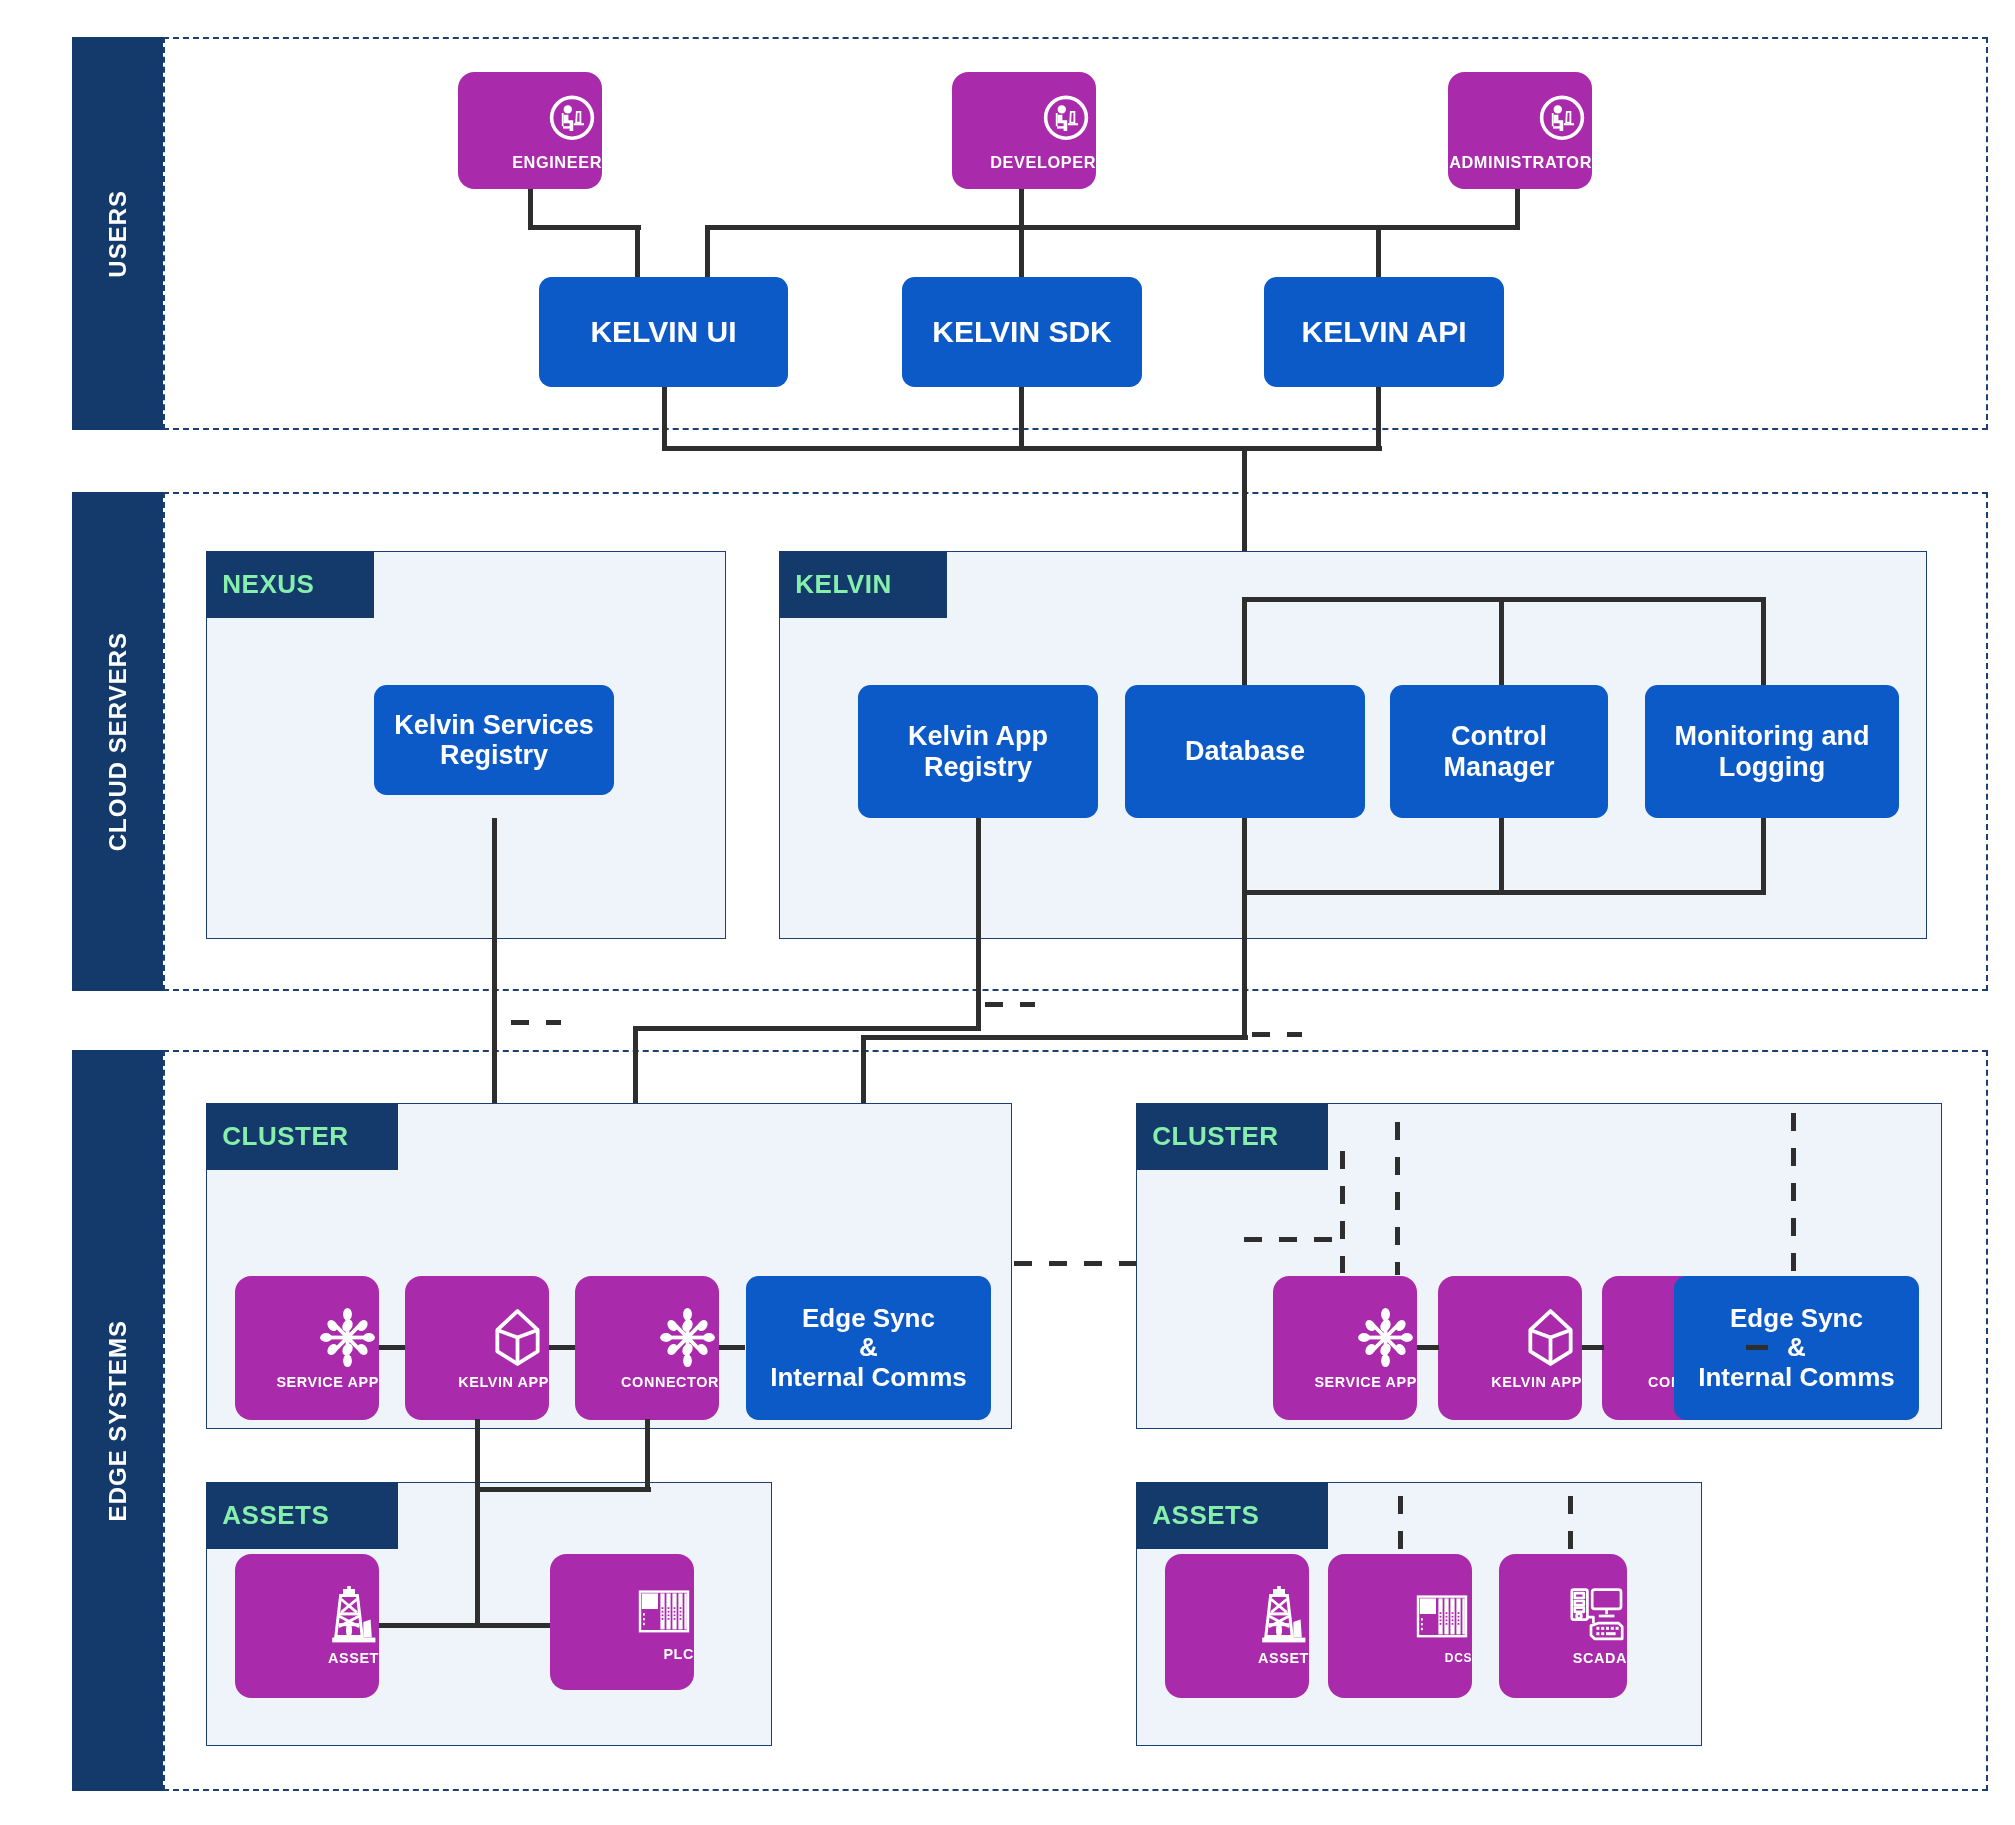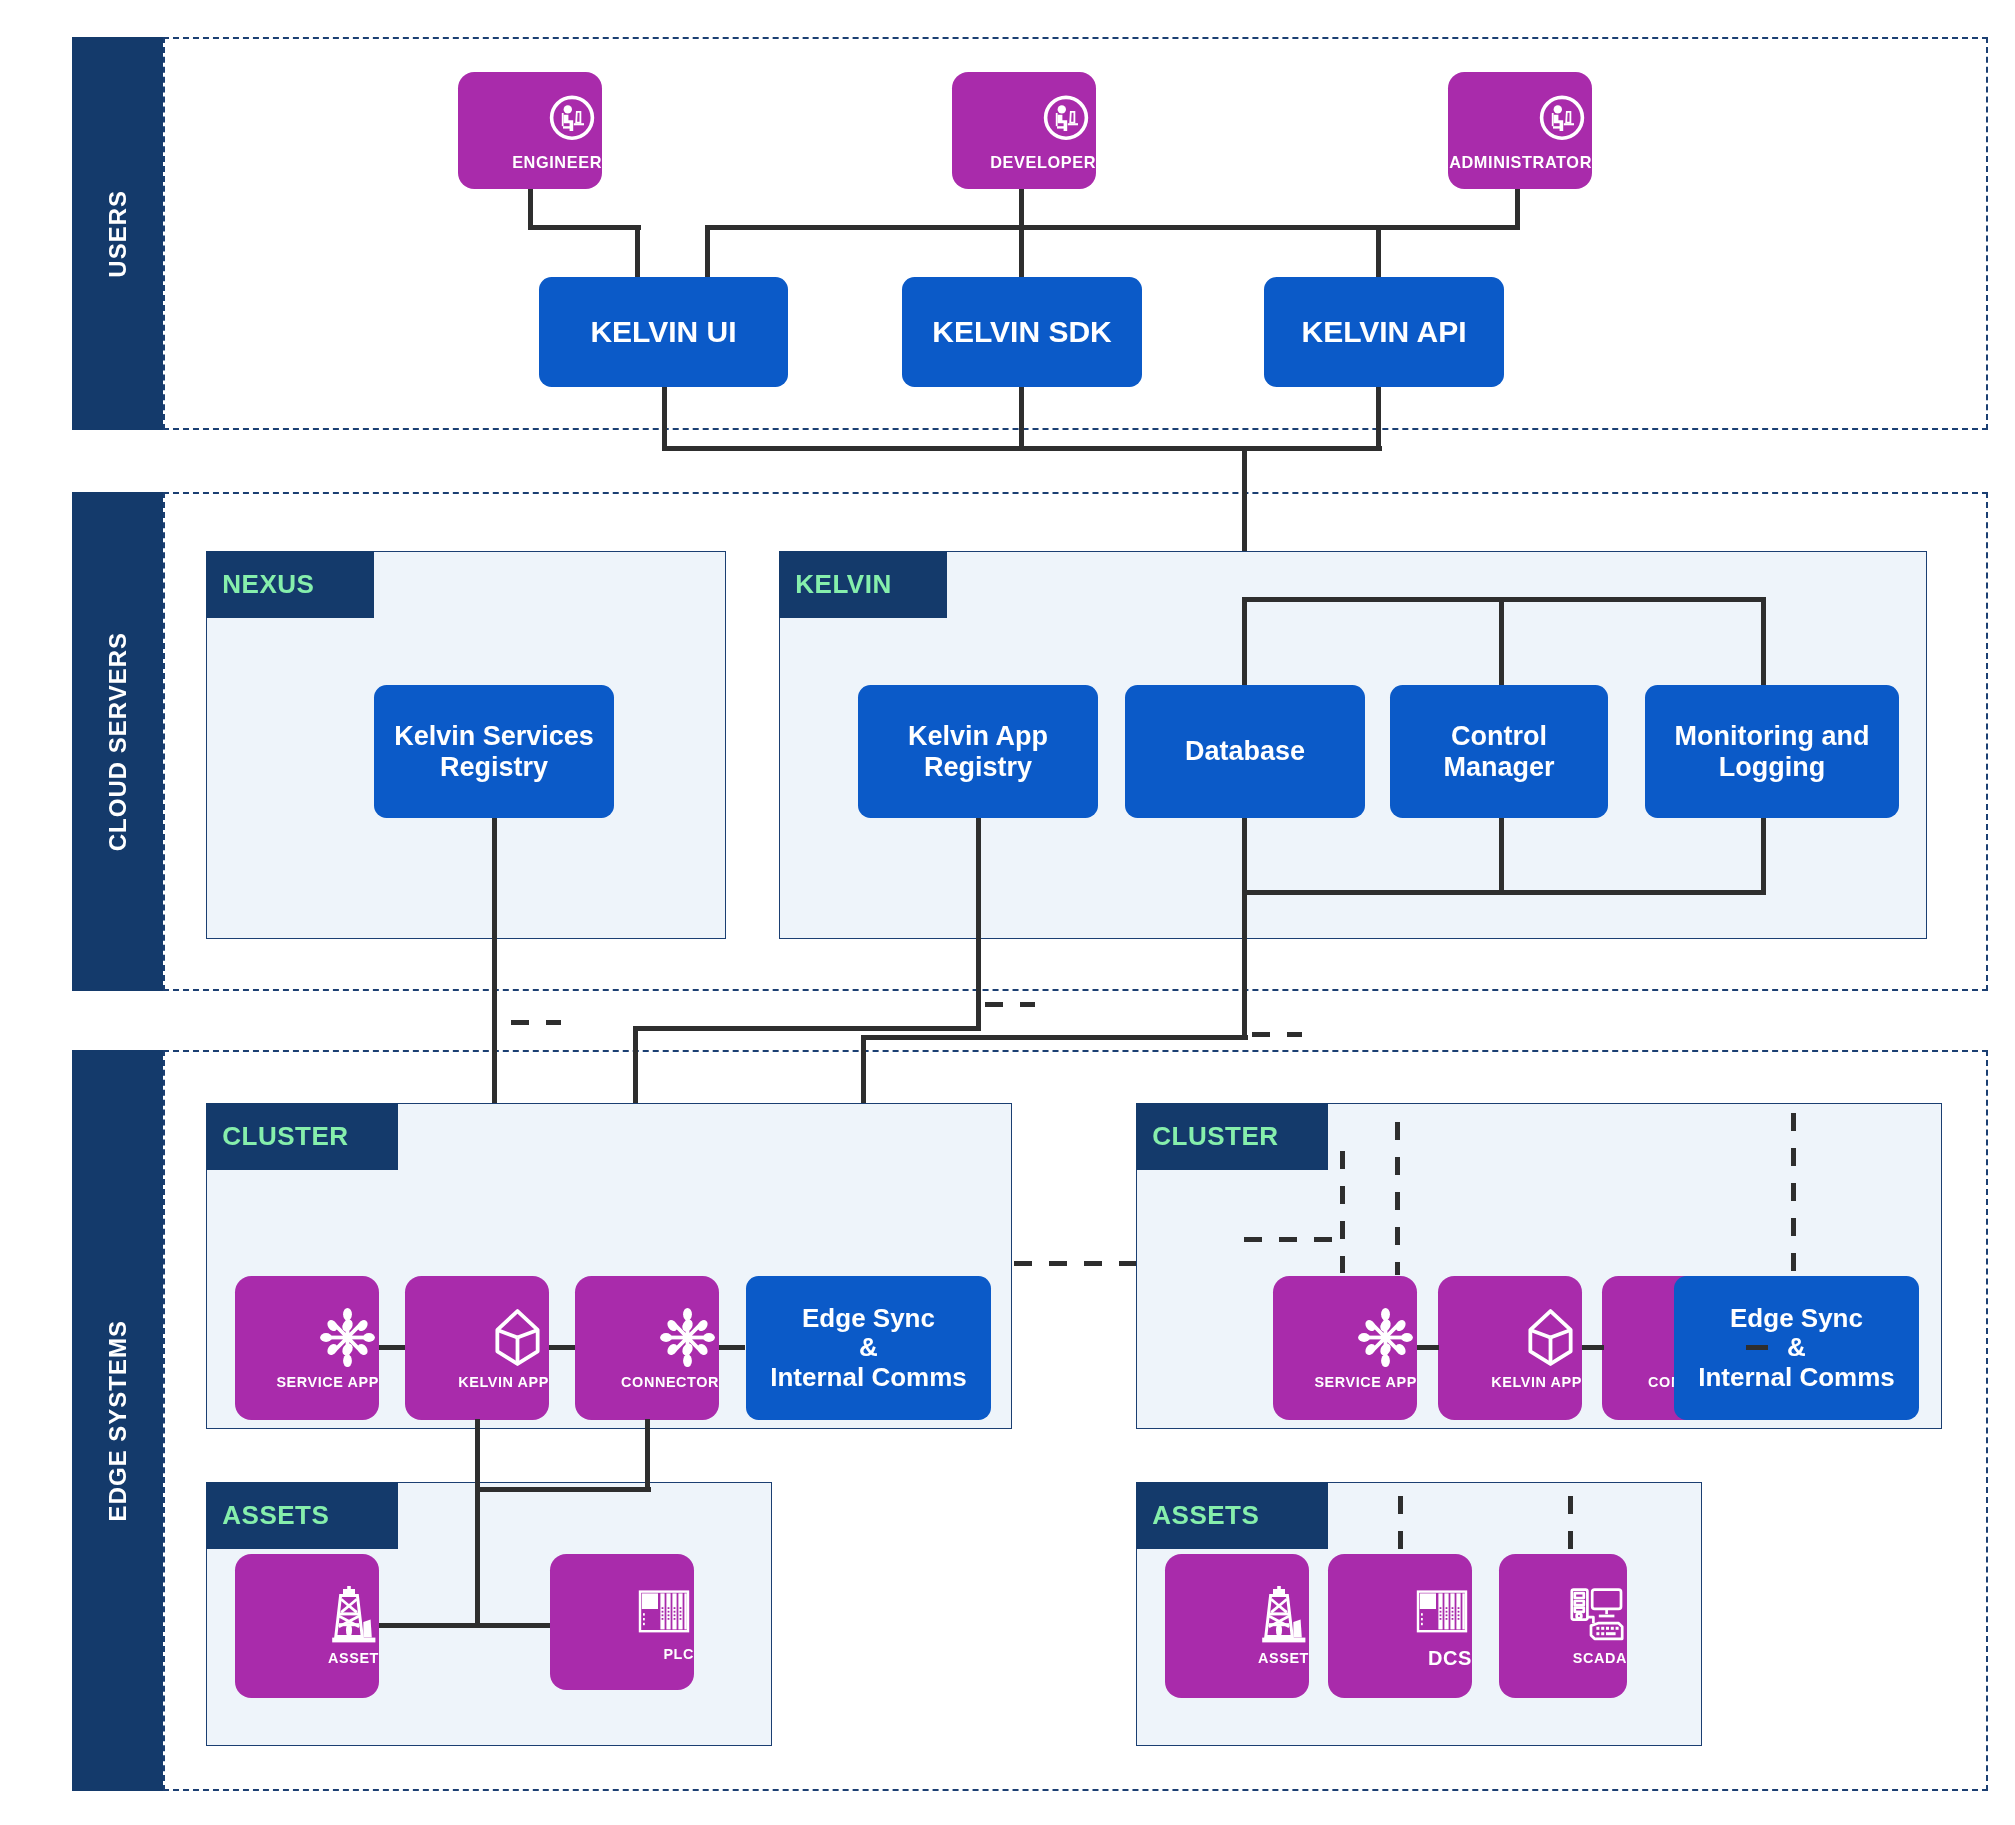--- a/index.html
+++ b/index.html
@@ -142,21 +142,21 @@
   <div class="ln v" style="left:1019px;top:387px;width:5.3px;height:62px;"></div>
   <div class="ln v" style="left:1376px;top:387px;width:5.3px;height:62px;"></div>
   <div class="ln h" style="left:662px;top:446px;width:720px;height:5.3px;"></div>
 
   <div class="ln v" style="left:1242px;top:446px;width:5.3px;height:153px;"></div>
 
   <div class="panel" style="left:206px;top:551px;width:520px;height:388px;"></div>
   <div class="panel-tag" style="left:206px;top:551px;width:168px;height:67px;">
     <span>NEXUS</span>
   </div>
-  <div class="node blue" style="left:374px;top:685px;width:240px;height:133px;">
+  <div class="node blue" style="left:374px;top:685px;width:240px;height:110px;">
     <span class="lbl" style="font-size:27px;">Kelvin Services Registry</span>
   </div>
 
   <div class="panel" style="left:779px;top:551px;width:1148px;height:388px;"></div>
   <div class="panel-tag" style="left:779px;top:551px;width:168px;height:67px;">
     <span>KELVIN</span>
   </div>
 
   <div class="ln h" style="left:1242px;top:597px;width:524px;height:5.3px;"></div>
   <div class="ln v" style="left:1499px;top:597px;width:5.3px;height:91px;"></div>
@@ -504,21 +504,21 @@
           <rect x="76" y="54" width="3" height="3"></rect>
             <rect x="76" y="60" width="3" height="3"></rect>
         </g>
         <g fill="#fff">
           <rect x="15" y="52" width="3" height="4"></rect>
             <rect x="15" y="60" width="3" height="4"></rect>
           <rect x="15" y="68" width="3" height="4"></rect>
         </g>
       </svg>
     </span>
-    <span class="cap" style="font-size:20px;">DCS</span>
+    <span class="cap" style="font-size:12px;">DCS</span>
   </div>
 
   <div class="node purple tile" style="left:1499px;top:1554px;width:128px;height:144px;">
     <span class="ico">
       <svg width="60" height="60" viewBox="0 0 100 100">
         <g fill="none" stroke="#fff" stroke-width="4.5" stroke-linejoin="round">
           <rect x="8" y="6" width="26" height="50" rx="3"></rect>
           <rect x="13" y="12" width="15" height="8"></rect>
           <rect x="13" y="25" width="15" height="7"></rect>
           <rect x="13" y="36" width="15" height="7"></rect>

